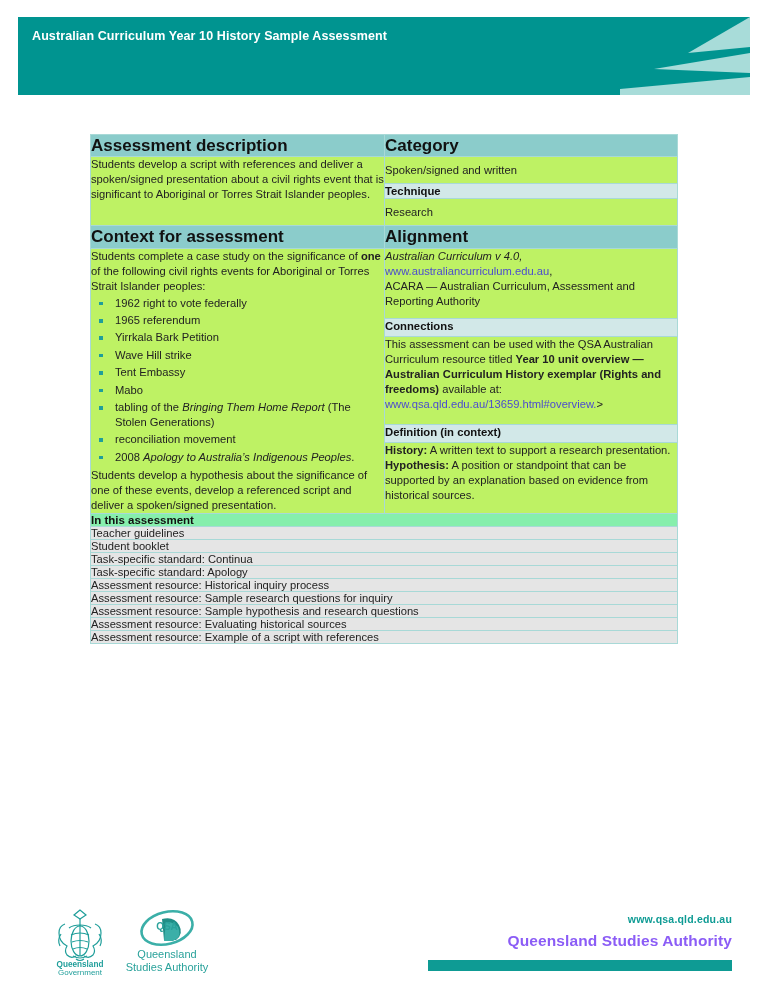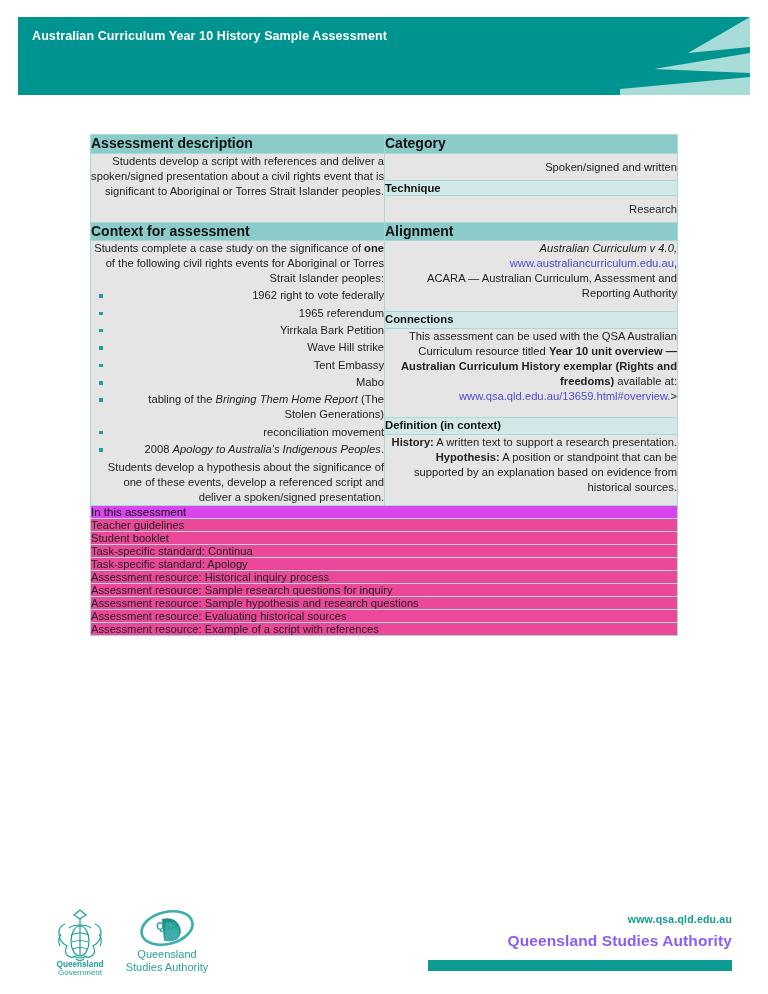--- a/index.html
+++ b/index.html
@@ -45,31 +45,31 @@
     border-collapse: collapse;
     table-layout: fixed;
   }
   .tbl td { vertical-align: top; padding: 0; border: 1px solid #A8D9D7; }
 
   .col-l { width: 294px; }
   .col-r { width: 293px; }
 
   .hd {
     background: #8BCCCB; color: #111;
-    font-size: 14px; font-weight: bold;
+    font-size: 17px; font-weight: bold;
     padding: 6px 8px 6px 9px; line-height: 1.25;
   }
   .sub {
     background: #D2E8E8; color: #111;
     font-size: 11.3px; font-weight: bold;
     padding: 5px 8px 5px 9px; line-height: 1.25;
   }
   .cell {
-    background: #e5e5e5; color: #222;
-    font-size: 11.2px; padding: 6px 9px 7px 9px; line-height: 1.34; text-align: right;
+    background: #bef264; color: #222;
+    font-size: 11.2px; padding: 6px 9px 7px 9px; line-height: 1.34;
   }
   .cell.tight { padding-top: 6px; padding-bottom: 5px; }
 
   .it { font-style: italic; }
   .bd { font-weight: bold; }
   a.lnk, .lnk {
     color: #4C4CCF; text-decoration: none; word-break: break-all;
   }
 
   ul.bul { list-style: none; margin: 2px 0 3px 0; padding: 0; }
@@ -79,26 +79,26 @@
   }
   ul.bul li:before {
     content: ""; position: absolute; left: 8px; top: 6px;
     width: 3.6px; height: 3.6px; background: #1F9E9A;
   }
 
   .p0 { margin: 0; }
 
   
   .band {
-    background: #d946ef; color: #111;
-    font-size: 11.5px; font-weight: normal;
+    background: #86efac; color: #111;
+    font-size: 11.5px; font-weight: bold;
     padding: 6px 9px 6px 9px;
   }
   .rowitem {
-    background: #ec4899; color: #222;
+    background: #e5e5e5; color: #222;
     font-size: 11.2px; padding: 11px 9px 11px 9px;
   }
 
   
   .logo-qg { position: absolute; left: 43px; top: 904px; width: 74px; height: 72px; }
   .logo-qsa { position: absolute; left: 122px; top: 906px; width: 90px; height: 68px; }
 
   .foot-right { position: absolute; right: 36px; top: 913px; text-align: right; }
   .foot-url {
     font-size: 10.5px; font-weight: bold; color: #0E9B94;

